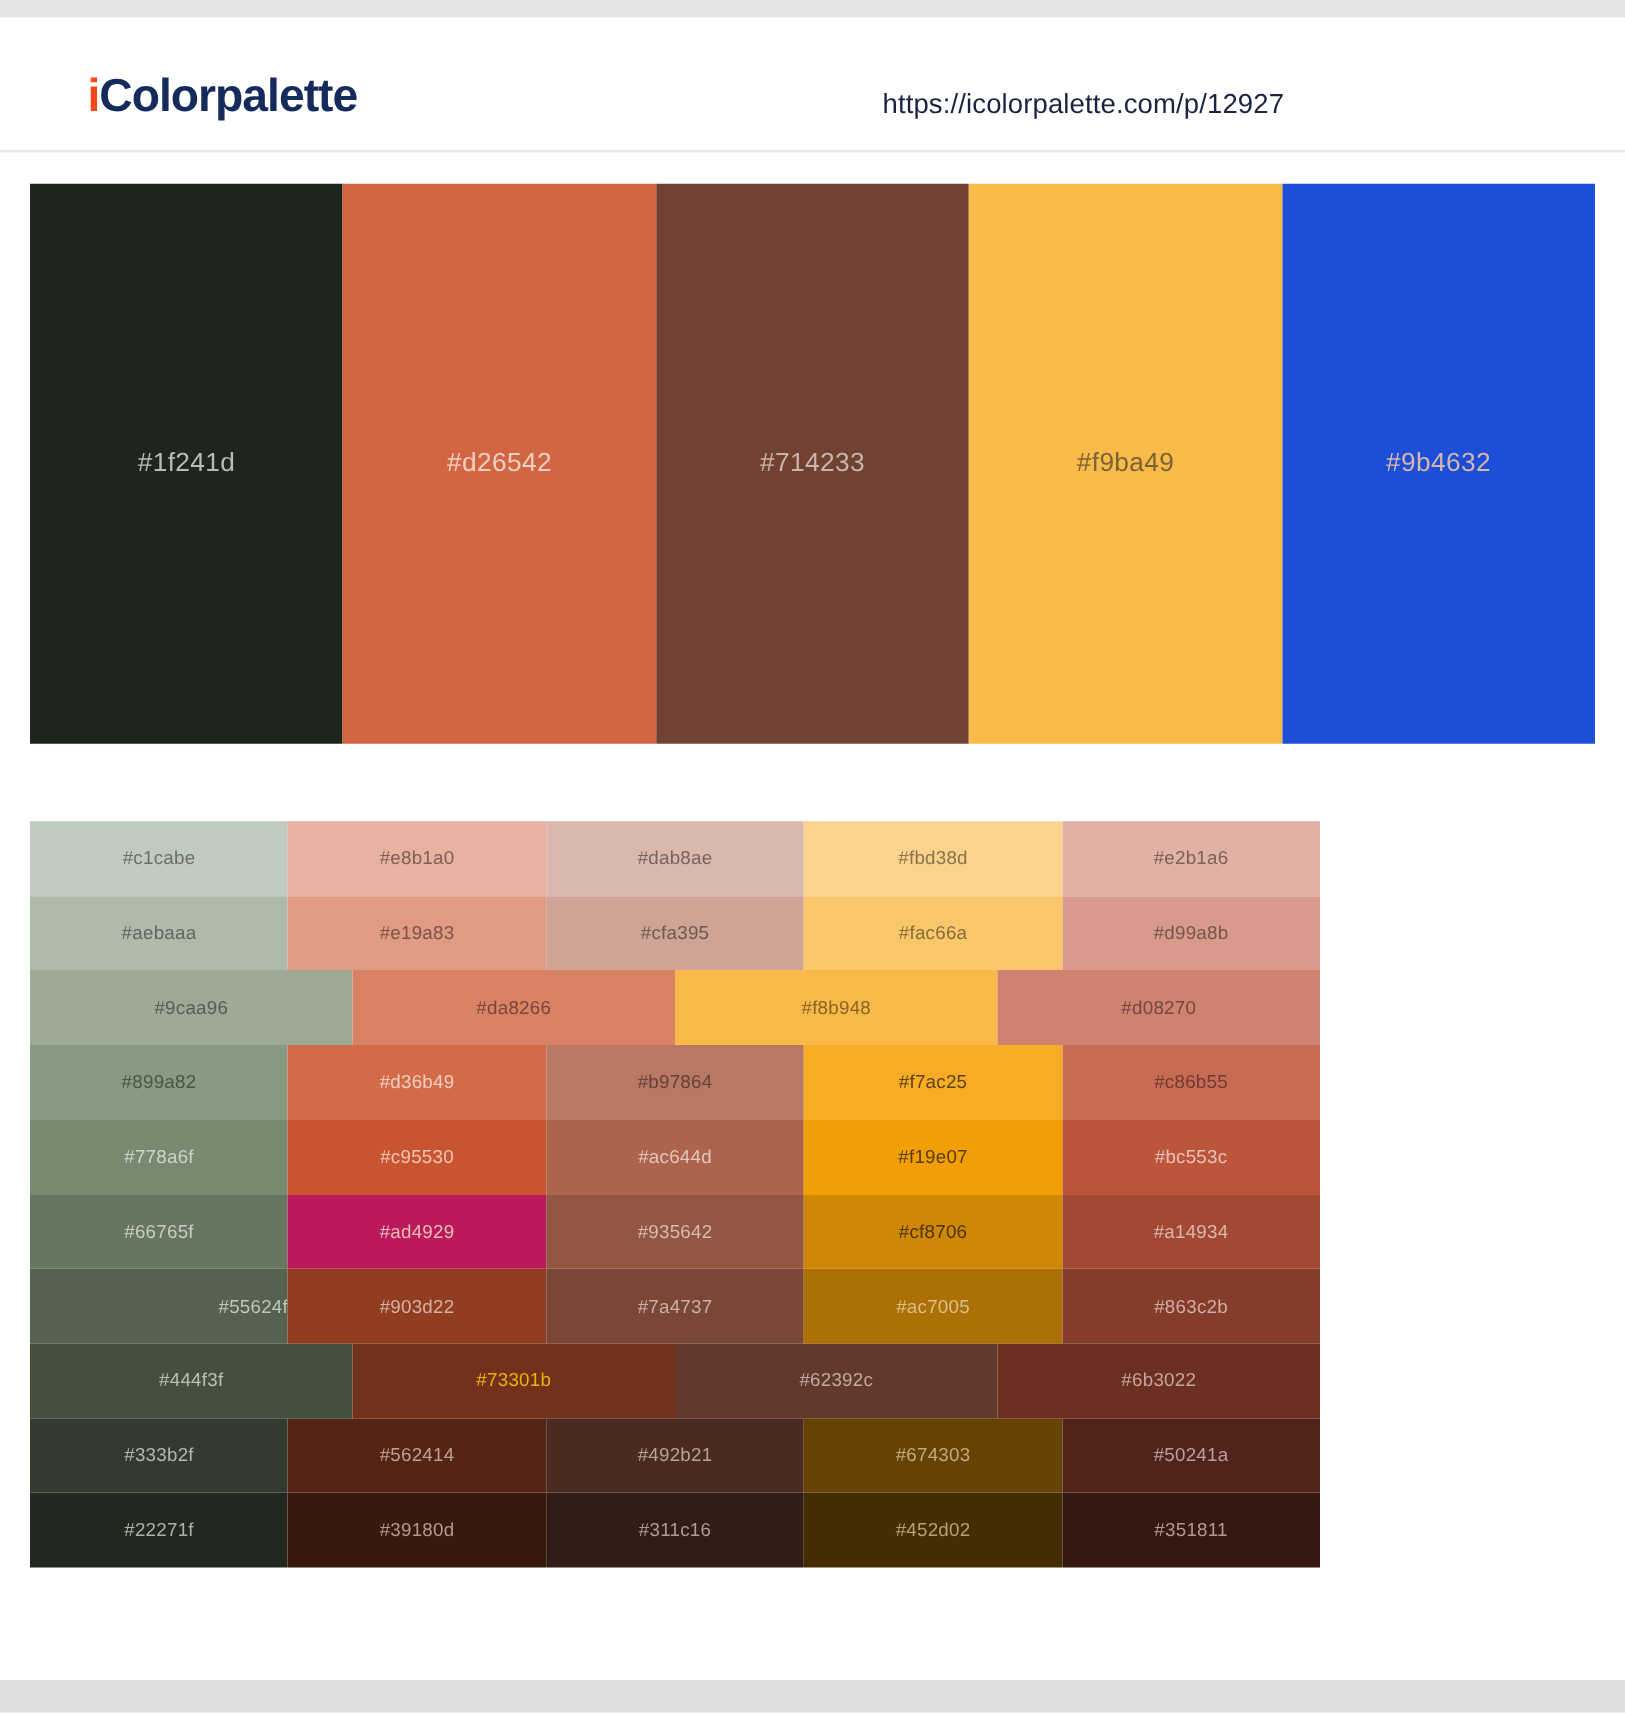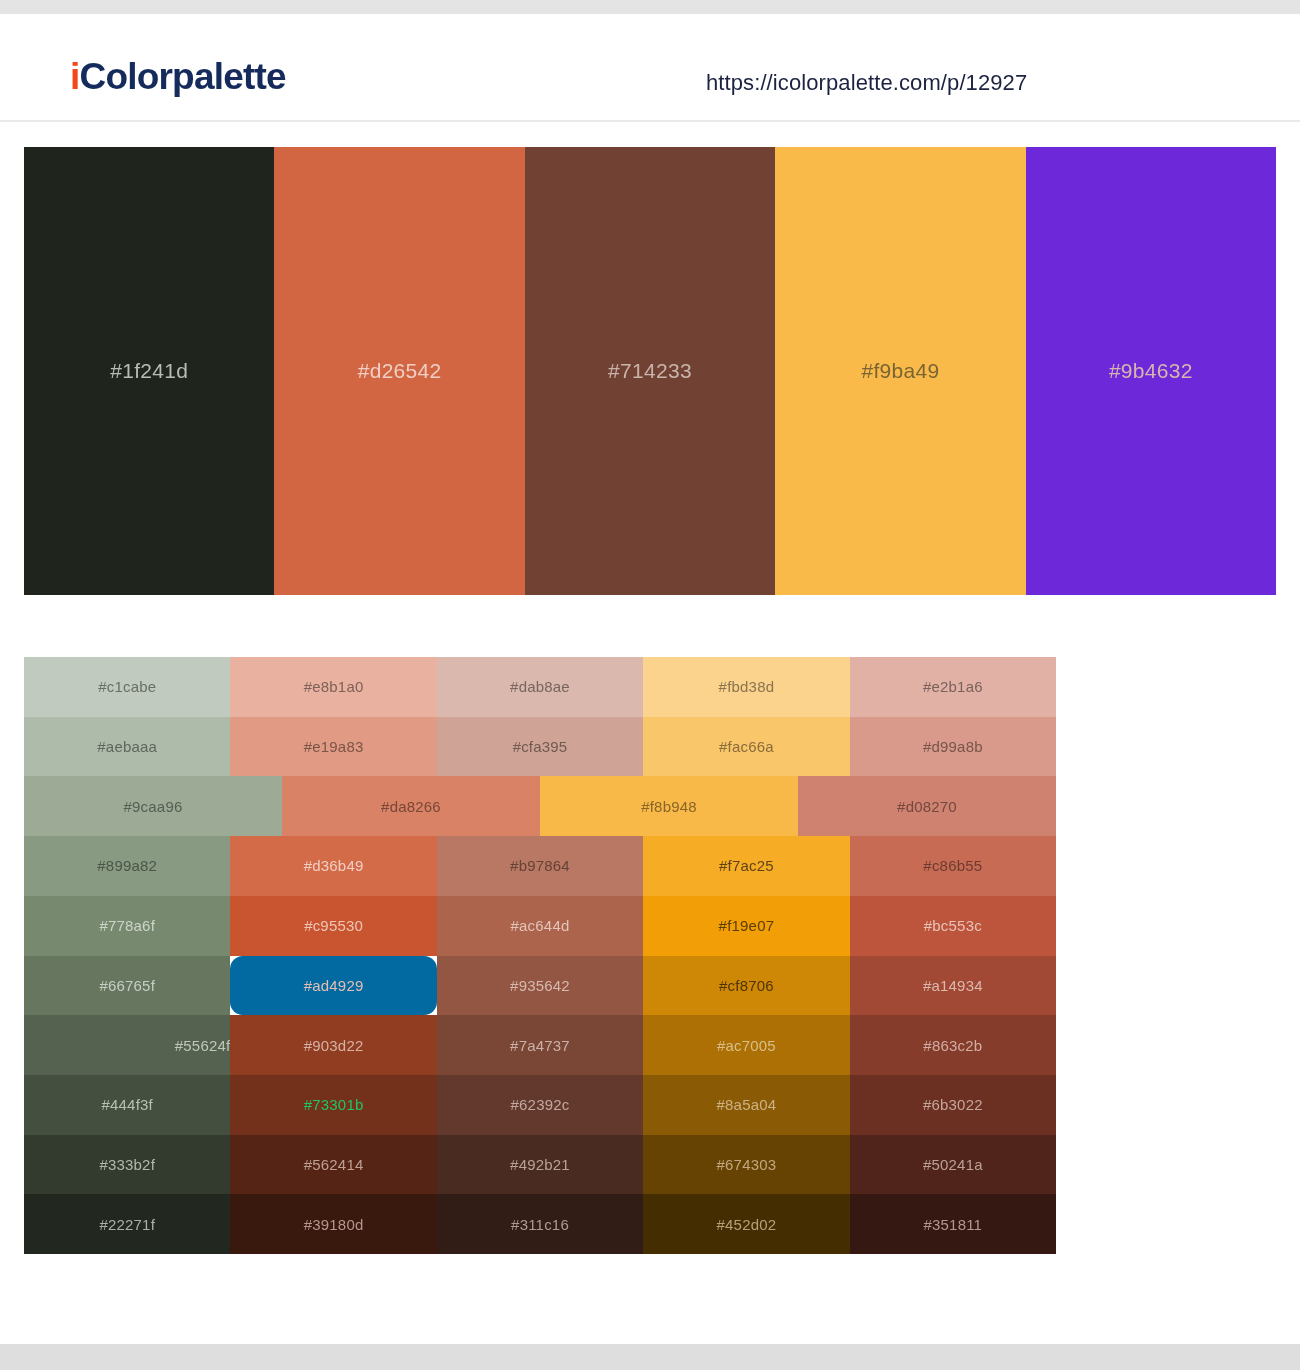--- a/index.html
+++ b/index.html
@@ -122,21 +122,21 @@
     </div>
     <div class="palette-swatch" style="background: rgb(210, 101, 66);">
       <span class="hex" style="color: rgb(240, 207, 196);">#d26542</span>
     </div>
     <div class="palette-swatch" style="background: rgb(113, 66, 51);">
       <span class="hex" style="color: rgb(201, 180, 172);">#714233</span>
     </div>
     <div class="palette-swatch" style="background: rgb(249, 186, 73);">
       <span class="hex" style="color: rgb(122, 99, 52);">#f9ba49</span>
     </div>
-    <div class="palette-swatch" style="background: #6d28d9;">
+    <div class="palette-swatch" style="background: #1d4ed8;">
       <span class="hex" style="color: rgb(214, 183, 173);">#9b4632</span>
     </div>
   </div>
 
 <div class="grid">
     <div class="grid-row">
       <div class="grid-cell" style="background: rgb(193, 202, 190);">
         <span class="hex" style="color: rgb(106, 111, 104);">#c1cabe</span>
       </div>
       <div class="grid-cell" style="background: rgb(232, 177, 160);">
@@ -214,21 +214,21 @@
         <span class="hex" style="color: rgb(91, 61, 7);">#f19e07</span>
       </div>
       <div class="grid-cell" style="background: rgb(188, 85, 60);">
         <span class="hex" style="color: rgb(232, 195, 185);">#bc553c</span>
       </div>
     </div>
     <div class="grid-row">
       <div class="grid-cell" style="background: rgb(102, 118, 95);">
         <span class="hex" style="color: rgb(198, 206, 195);">#66765f</span>
       </div>
-      <div class="grid-cell" style="background: #0369a1; border-radius: 13px;">
+      <div class="grid-cell" style="background: #be185d;">
         <span class="hex" style="color: rgb(226, 191, 178);">#ad4929</span>
       </div>
       <div class="grid-cell" style="background: rgb(147, 86, 66);">
         <span class="hex" style="color: rgb(214, 186, 177);">#935642</span>
       </div>
       <div class="grid-cell" style="background: rgb(207, 135, 6);">
         <span class="hex" style="color: rgb(79, 52, 6);">#cf8706</span>
       </div>
       <div class="grid-cell" style="background: rgb(161, 73, 52);">
         <span class="hex" style="color: rgb(218, 184, 174);">#a14934</span>
@@ -249,28 +249,25 @@
       </div>
       <div class="grid-cell" style="background: rgb(134, 60, 43);">
         <span class="hex" style="color: rgb(208, 174, 164);">#863c2b</span>
       </div>
     </div>
     <div class="grid-row">
       <div class="grid-cell" style="background: rgb(68, 79, 63);">
         <span class="hex" style="color: rgb(184, 192, 180);">#444f3f</span>
       </div>
       <div class="grid-cell" style="background: rgb(115, 48, 27);">
-        <span class="hex" style="color: #22c55e;">#73301b</span>
+        <span class="hex" style="color: #eab308;">#73301b</span>
       </div>
       <div class="grid-cell" style="background: rgb(98, 57, 44);">
         <span class="hex" style="color: rgb(194, 169, 160);">#62392c</span>
       </div>
-      <div class="grid-cell" style="background: rgb(138, 90, 4);">
-        <span class="hex" style="color: rgb(205, 178, 135);">#8a5a04</span>
-      </div>
       <div class="grid-cell" style="background: rgb(107, 48, 34);">
         <span class="hex" style="color: rgb(197, 166, 156);">#6b3022</span>
       </div>
     </div>
     <div class="grid-row">
       <div class="grid-cell" style="background: rgb(51, 59, 47);">
         <span class="hex" style="color: rgb(177, 185, 173);">#333b2f</span>
       </div>
       <div class="grid-cell" style="background: rgb(86, 36, 20);">
         <span class="hex" style="color: rgb(189, 160, 149);">#562414</span>

